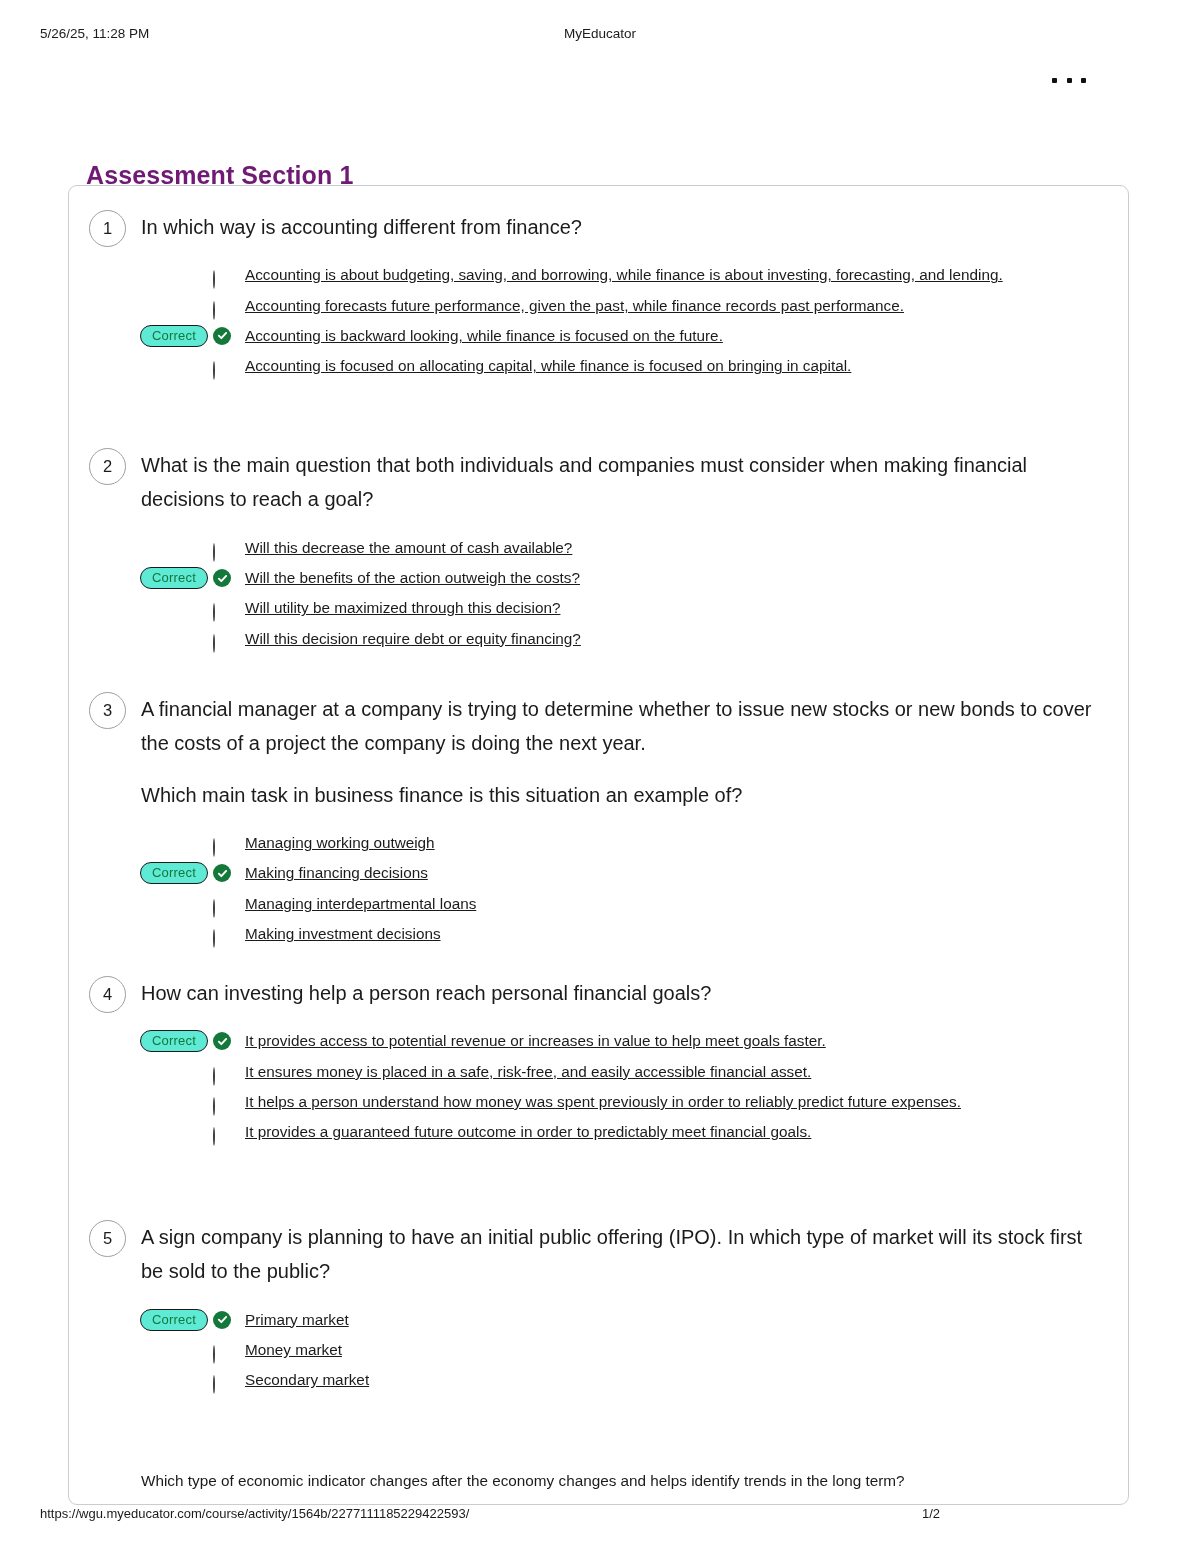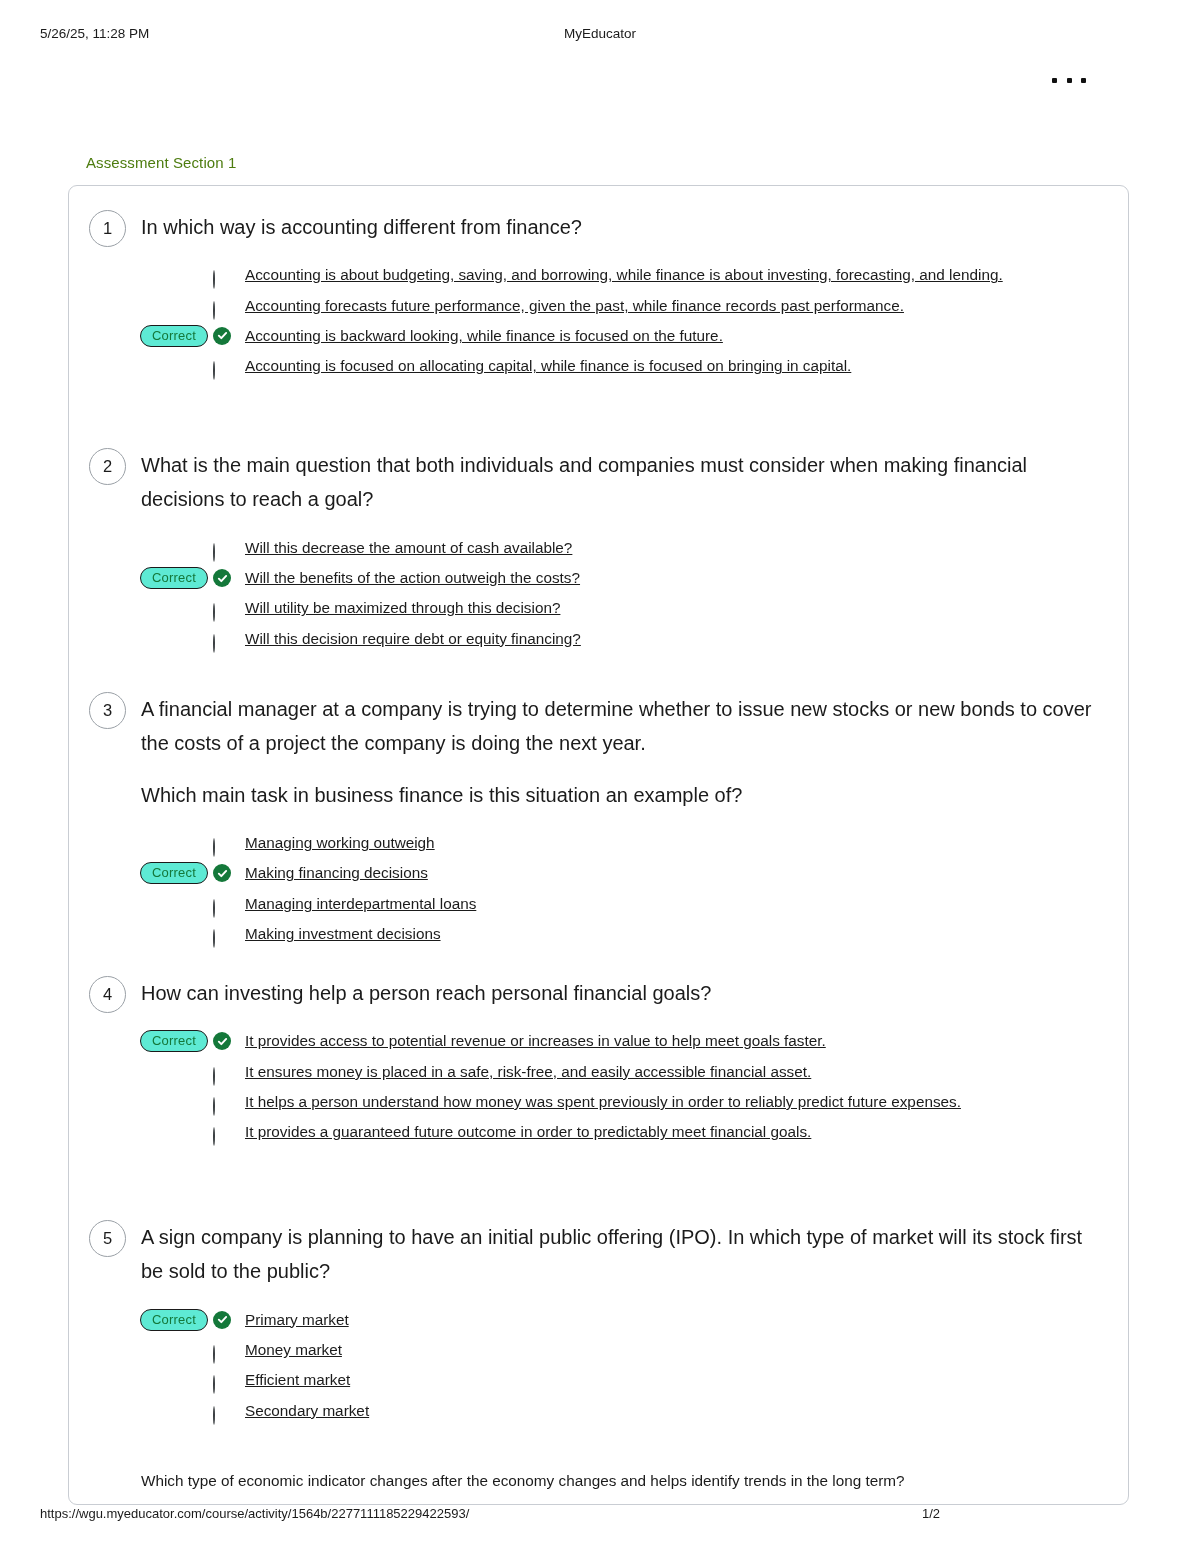--- a/index.html
+++ b/index.html
@@ -60,23 +60,23 @@
     height: 5px;
     background: #111111;
     border-radius: 1px;
   }
 
   
   .page-title {
     position: absolute;
     left: 86px;
     top: 144px;
-    font-size: 15px;
-    font-weight: 400;
-    color: #4d7c0f;
+    font-size: 25px;
+    font-weight: 700;
+    color: #701a75;
     letter-spacing: 0.1px;
   }
 
   
   .assessment-card {
     position: absolute;
     left: 68px;
     top: 185px;
     width: 1061px;
     height: 1320px;
@@ -330,21 +330,20 @@
           <p class="q-stem">A sign company is planning to have an initial public offering (IPO). In which type of market will its stock first be sold to the public?</p>
           <ul class="options">
             <li class="option"><span class="correct-badge">Correct</span><span class="opt-marker">
                 <span class="radio-correct">
                   <svg width="11" height="11" viewBox="0 0 12 12" aria-hidden="true">
                     <path d="M2 6.2 L4.7 8.9 L10 3.2" stroke="#ffffff" stroke-width="2.1" fill="none" stroke-linecap="round" stroke-linejoin="round"></path>
                   </svg>
                 </span>
               </span><span class="opt-text">Primary market</span></li>
             <li class="option"><span class="opt-marker"><span class="radio-empty"></span></span><span class="opt-text">Money market</span></li>
-            <li class="option"><span class="opt-marker"><span class="radio-empty"></span></span><span class="opt-text">Efficient market</span></li>
             <li class="option"><span class="opt-marker"><span class="radio-empty"></span></span><span class="opt-text">Secondary market</span></li>
           </ul>
         </div>
       </li>
     </ol>
 <div class="q-partial" style="position: absolute; top: 1282px; left: 0px; right: 26px;">Which type of economic indicator changes after the economy changes and helps identify trends in the long term?</div>
   </section>
 
 <div class="print-footer">
   <div class="pf-url">https://wgu.myeducator.com/course/activity/1564b/2277111185229422593/</div>

